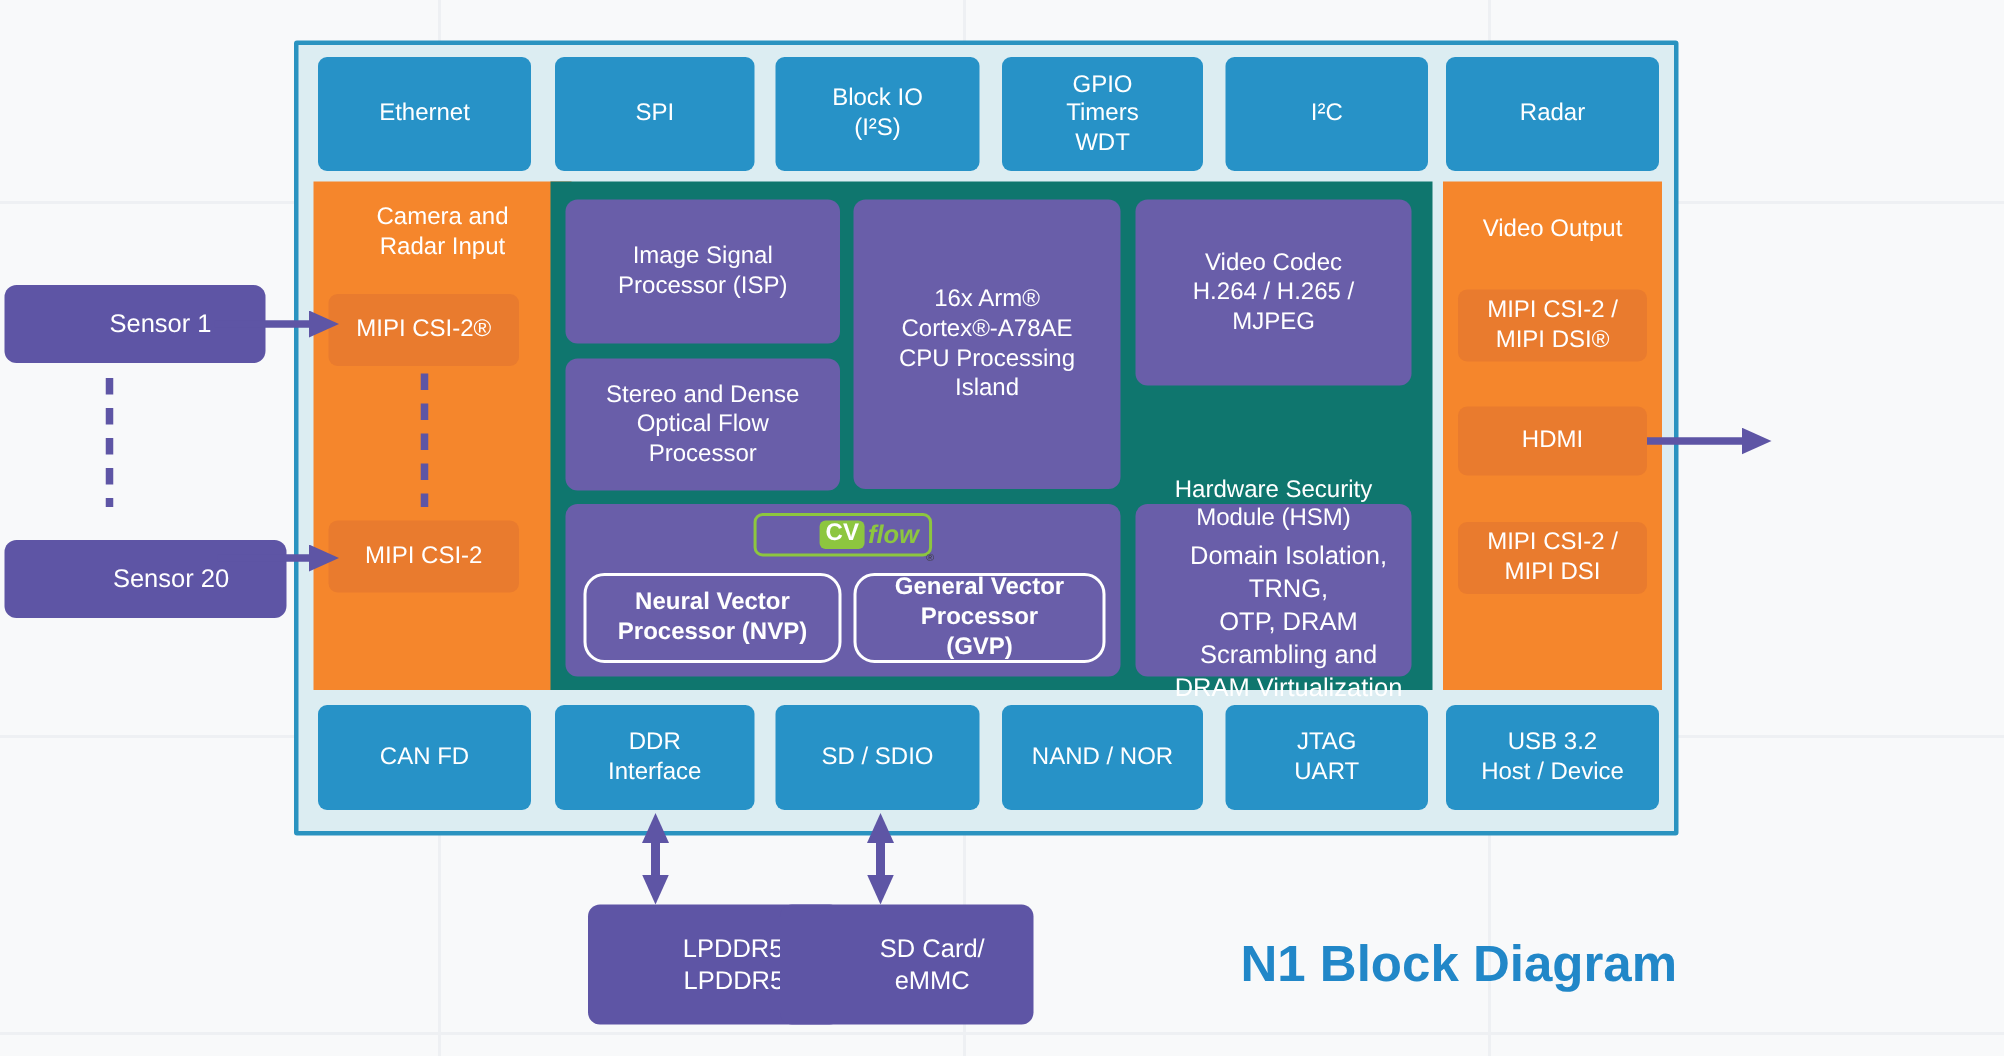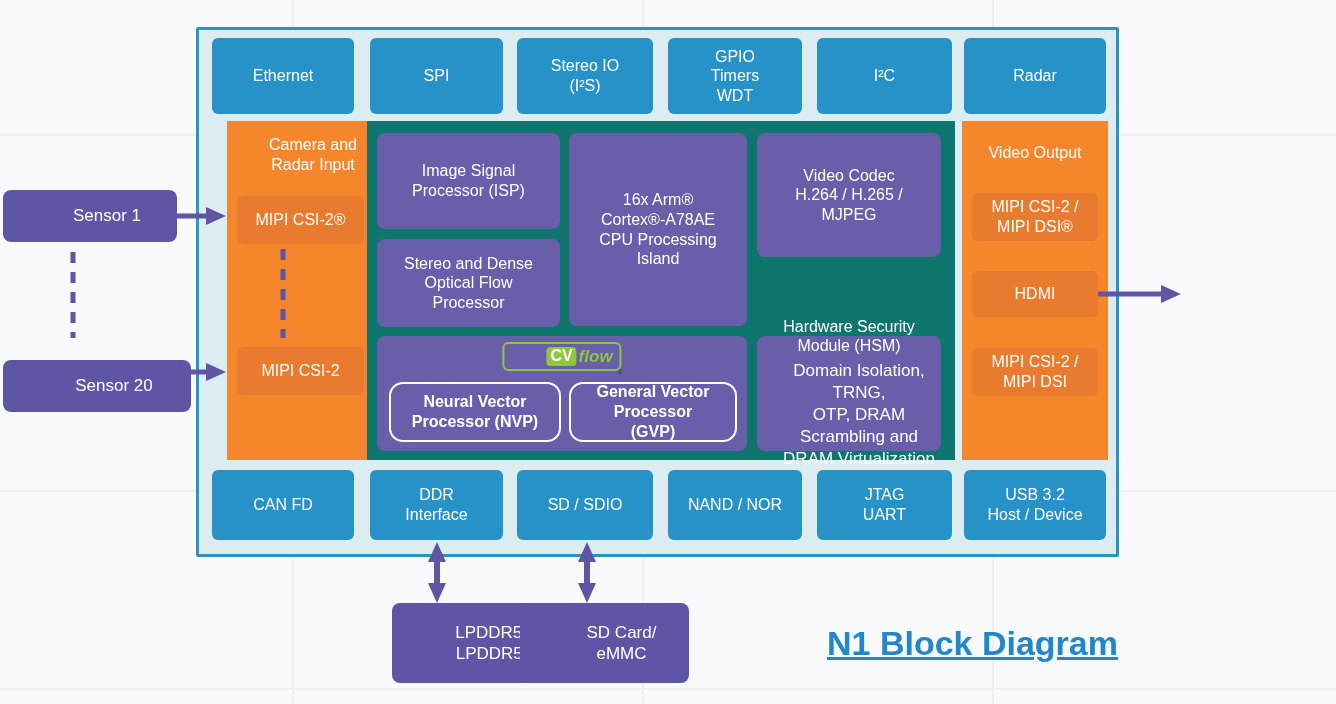--- a/index.html
+++ b/index.html
@@ -63,21 +63,21 @@
     display: flex; align-items: center; justify-content: center;
     text-align: center; white-space: pre-line;
     color: #fff; font-size: 16px; font-weight: bold; line-height: 1.25;
     box-sizing: border-box;
   }
   .hsm-title { font-size: 16px; line-height: 1.22; white-space: pre-line; }
   .hsm-details { font-size: 17px; line-height: 1.3; margin-top: 4px; white-space: pre-line; margin-left: 20px; }
 
   .diagram-title {
     position: absolute; left: 790px; top: 624px; width: 365px;
-    text-align: center; color: #2187c8; font-size: 34px; font-weight: bold; z-index: 2; text-decoration: underline;
+    text-align: center; color: #2187c8; font-size: 34px; font-weight: bold; z-index: 2;
   }
 
   svg.arrows { position: absolute; left: 0; top: 0; z-index: 10; pointer-events: none; }
 </style>
 </head>
 <body>
 
 <div class="stage">
 
   <div class="grid-v" style="left:292px"></div>
@@ -91,29 +91,29 @@
   <div class="ext" style="left:3px;top:360px;width:154px;height:52px">Sensor 20</div>
   <div class="ext" style="left:392px;top:603px;width:135px;height:80px">LPDDR5 /
 LPDDR5x</div>
   <div class="ext" style="left:520px;top:603px;width:135px;height:80px">SD Card/
 eMMC</div>
 
   <div class="soc">
 
     <div class="box blue" style="left:13px;top:8px;width:142px;height:76px">Ethernet</div>
     <div class="box blue" style="left:171px;top:8px;width:133px;height:76px">SPI</div>
-    <div class="box blue" style="left:318px;top:8px;width:136px;height:76px">Stereo IO
+    <div class="box blue" style="left:318px;top:8px;width:136px;height:76px">Block IO
 (I²S)</div>
     <div class="box blue" style="left:469px;top:8px;width:134px;height:76px">GPIO
 Timers
 WDT</div>
     <div class="box blue" style="left:618px;top:8px;width:135px;height:76px">I²C</div>
     <div class="box blue" style="left:765px;top:8px;width:142px;height:76px">Radar</div>
 
-    <div class="panel-orange" style="left:28px;top:91px;width:172px;height:339px">
+    <div class="panel-orange" style="left:10px;top:91px;width:172px;height:339px">
       <div class="col-header" style="top:14px">Camera and
 Radar Input</div>
       <div class="box port-orange" style="left:10px;top:75px;width:127px;height:48px">MIPI CSI-2®</div>
       <div class="box port-orange" style="left:10px;top:226px;width:127px;height:48px">MIPI CSI-2</div>
     </div>
 
     <div class="panel-lavender" style="left:168px;top:91px;width:588px;height:339px">
       <div class="box purple" style="left:10px;top:12px;width:183px;height:96px">Image Signal
 Processor (ISP)</div>
       <div class="box purple" style="left:10px;top:118px;width:183px;height:88px">Stereo and Dense

